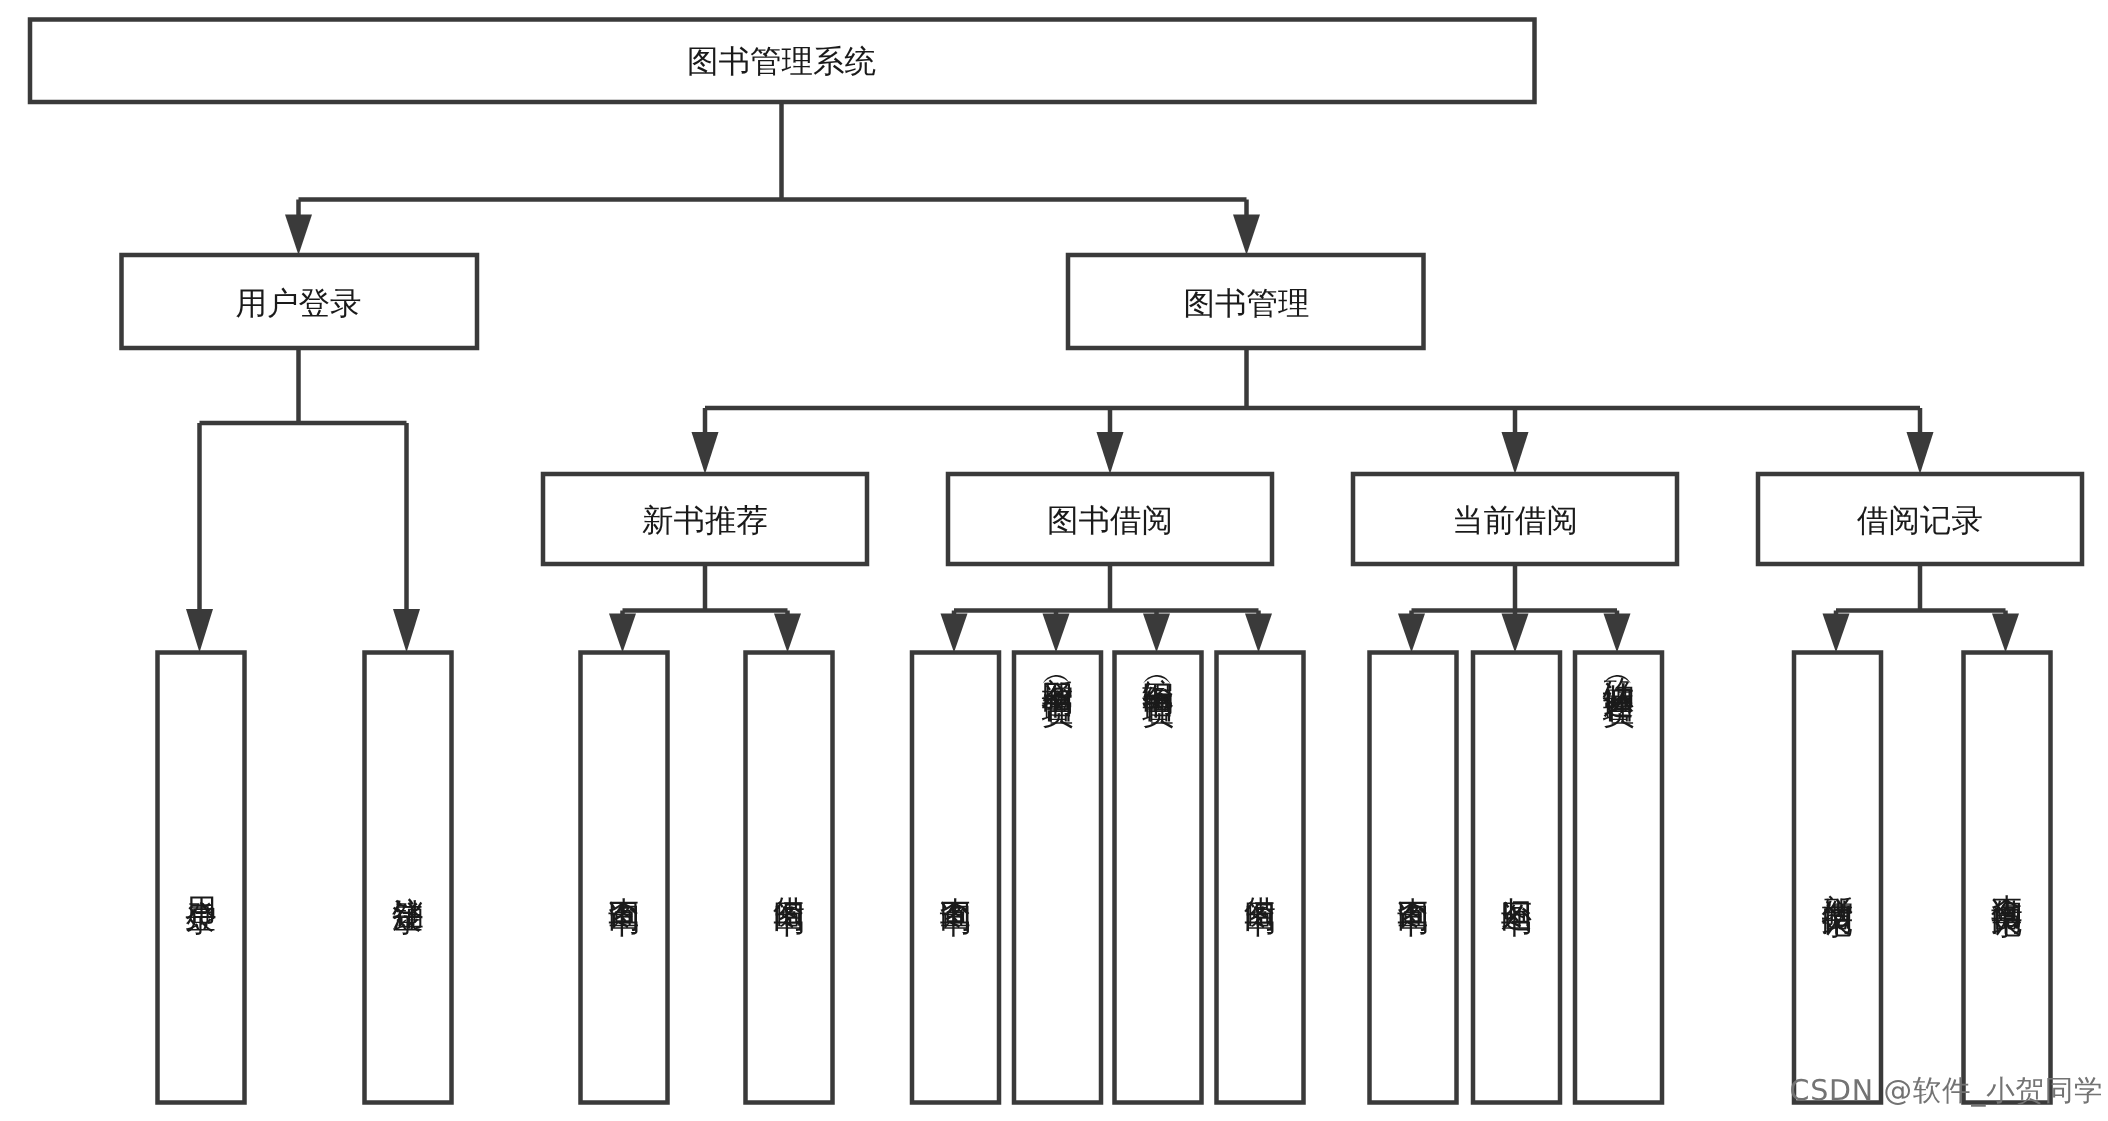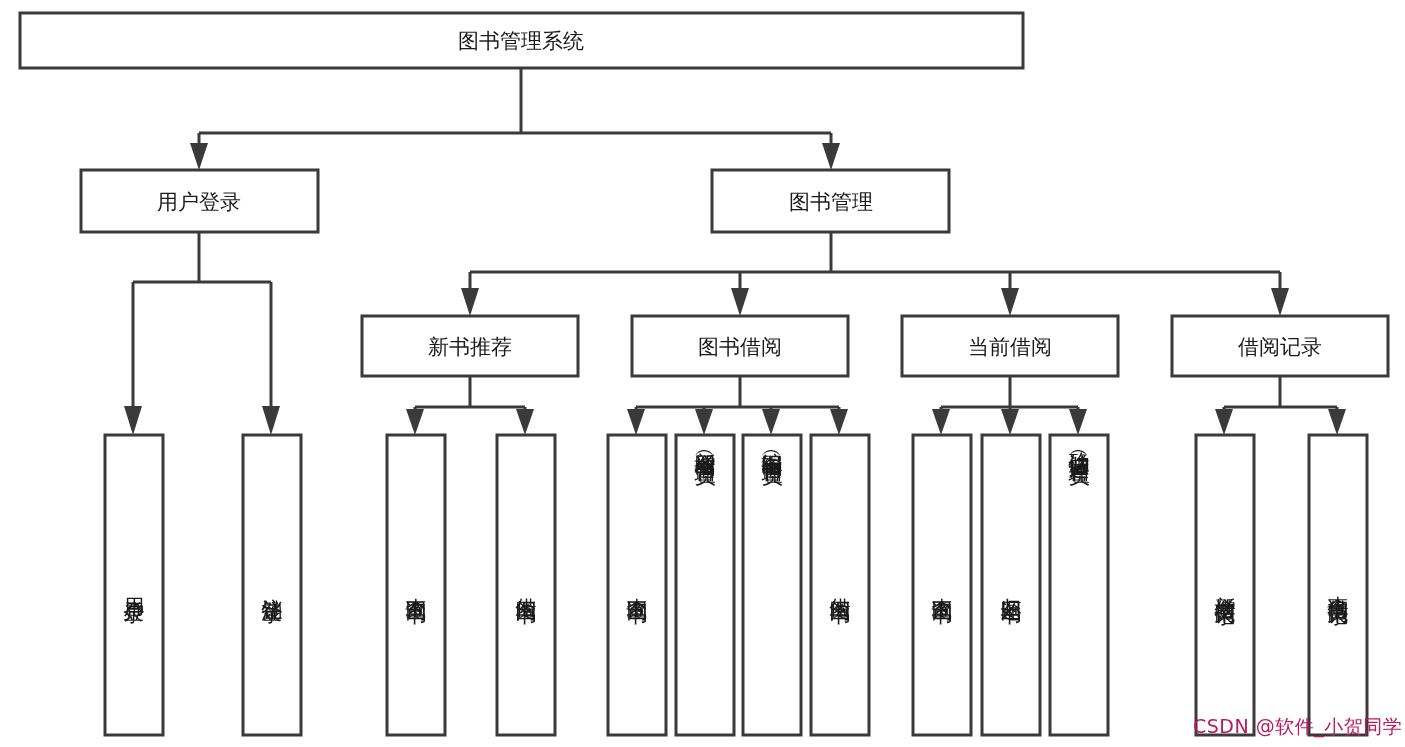--- a/index.html
+++ b/index.html
@@ -65,21 +65,21 @@
     line-height: 1.05;
     color: #1a1a1a;
     letter-spacing: 2px;
     white-space: nowrap;
     text-align: center;
   }
   .watermark {
     position: absolute;
     font-family: "DejaVu Sans", "Liberation Sans", sans-serif;
     font-size: 19px;
-    color: #be185d;
+    color: #737373;
     white-space: nowrap;
     letter-spacing: 0.5px;
   }
 </style>
 </head>
 <body>
 
 <div id="diagram-root">
 
   <svg id="chart-svg" viewBox="0 0 1405 747" xmlns="http://www.w3.org/2000/svg">

